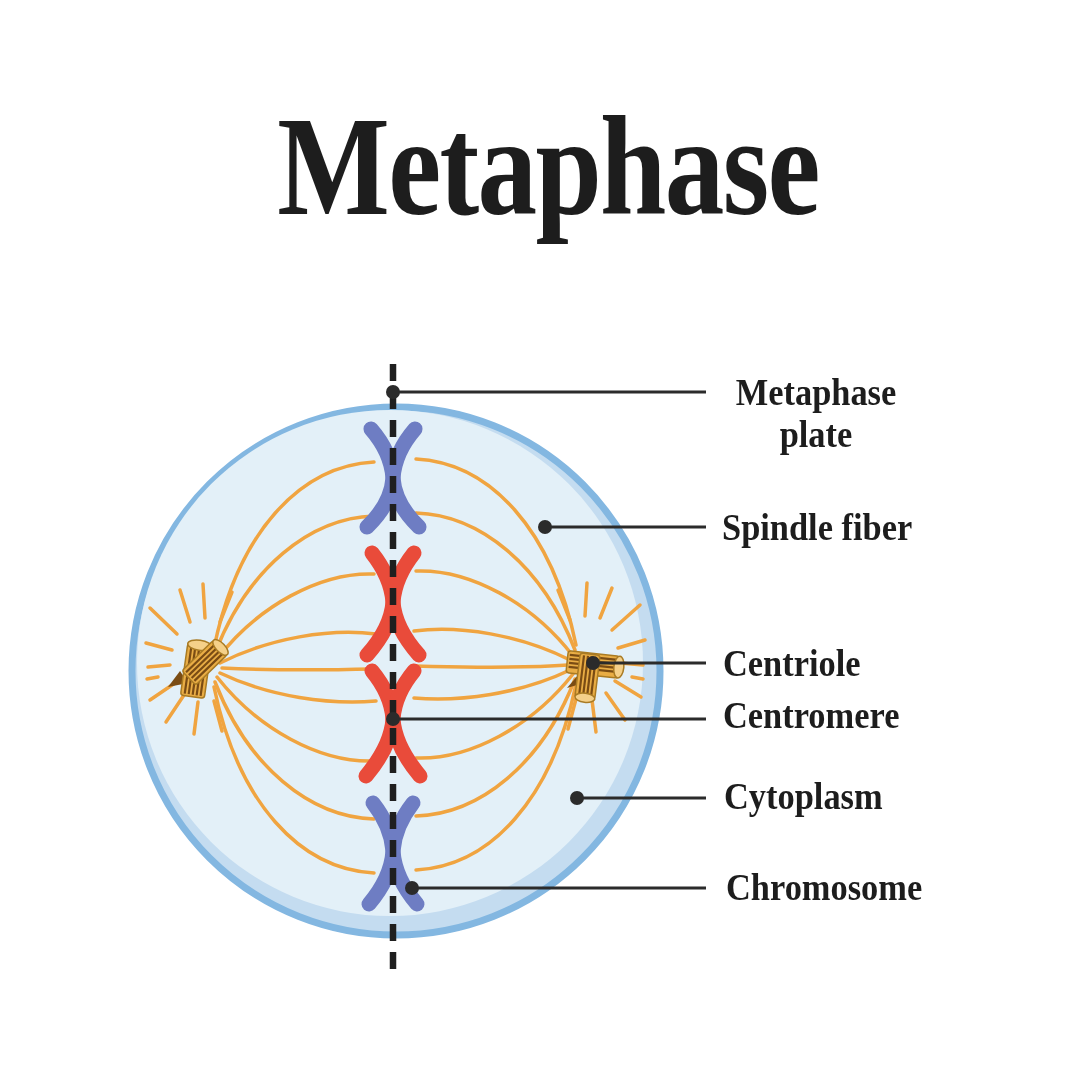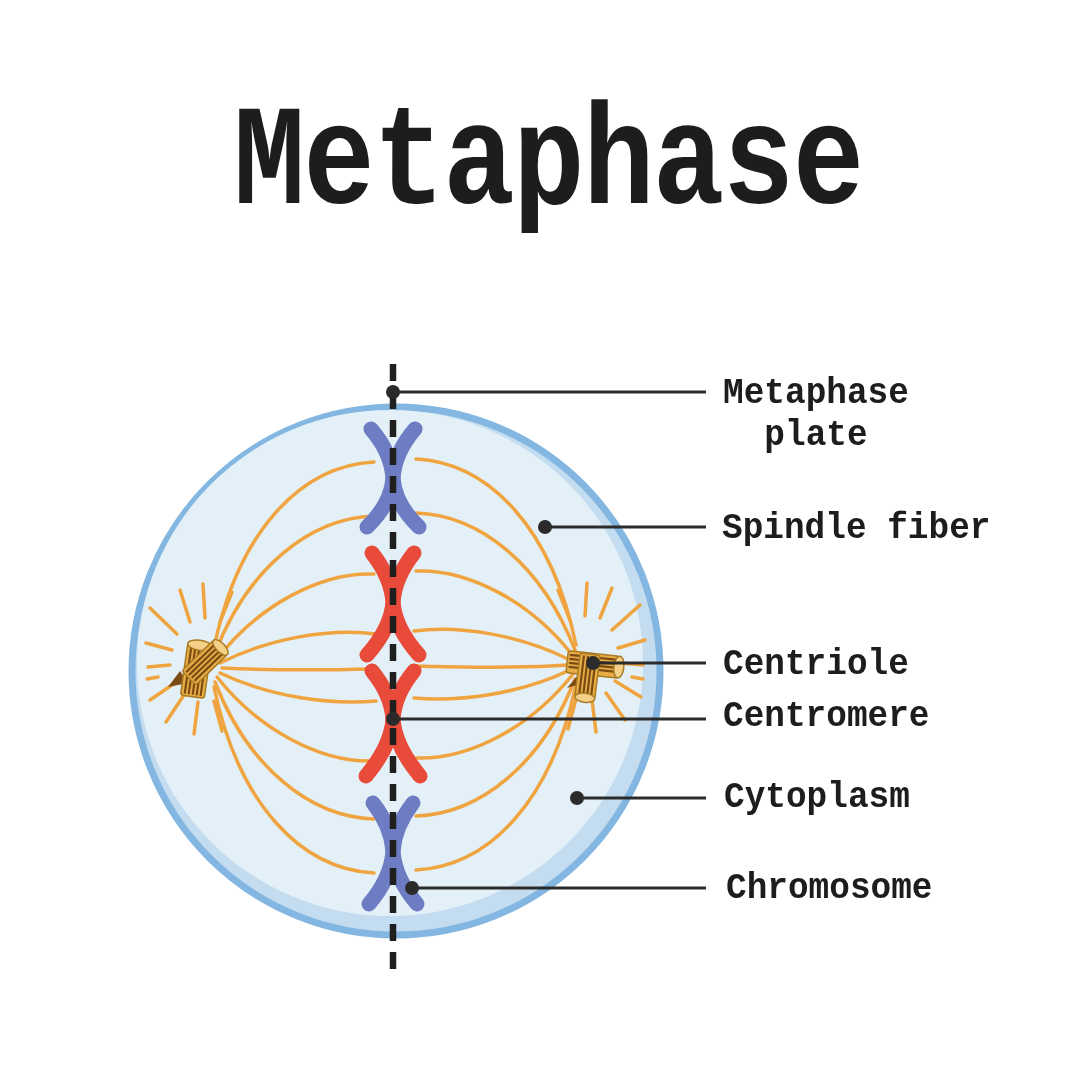--- a/index.html
+++ b/index.html
@@ -1,18 +1,18 @@
 <!DOCTYPE html>
 <html style="--ink: #1d1d1d; --leader: #2b2b2b; --plate-dash: #1f1f1f; --cell-fill: #e3f0f8; --cell-crescent: #c4dcf0; --membrane: #83b7e1; --fiber: #f0a440; --chromosome-blue: #6e7dc3; --chromosome-red: #e94b3a; --centriole: #e9ad45; --centriole-stripe: #7a4c14; --centriole-cap: #f5d089; --centriole-edge: #a97b24;"><head>
 <meta charset="utf-8">
 <style>
   html,body{margin:0;padding:0;background:#ffffff;}
   #canvas{
     position:relative;width:1080px;height:1080px;background:#fff;overflow:hidden;
-    font-family:Liberation Mono, monospace;
+    font-family:Liberation Serif, serif;
   }
   #title{
     position:absolute;top:95px;left:8px;width:1080px;text-align:center;
     font-size:142px;font-weight:bold;line-height:1;color:var(--ink);
     transform:scaleX(0.84);transform-origin:50% 50%;letter-spacing:-2px;
     white-space:nowrap;
   }
   #diagram-svg{position:absolute;left:0;top:0;}
   .label{
     position:absolute;font-size:37px;font-weight:bold;color:var(--ink);

